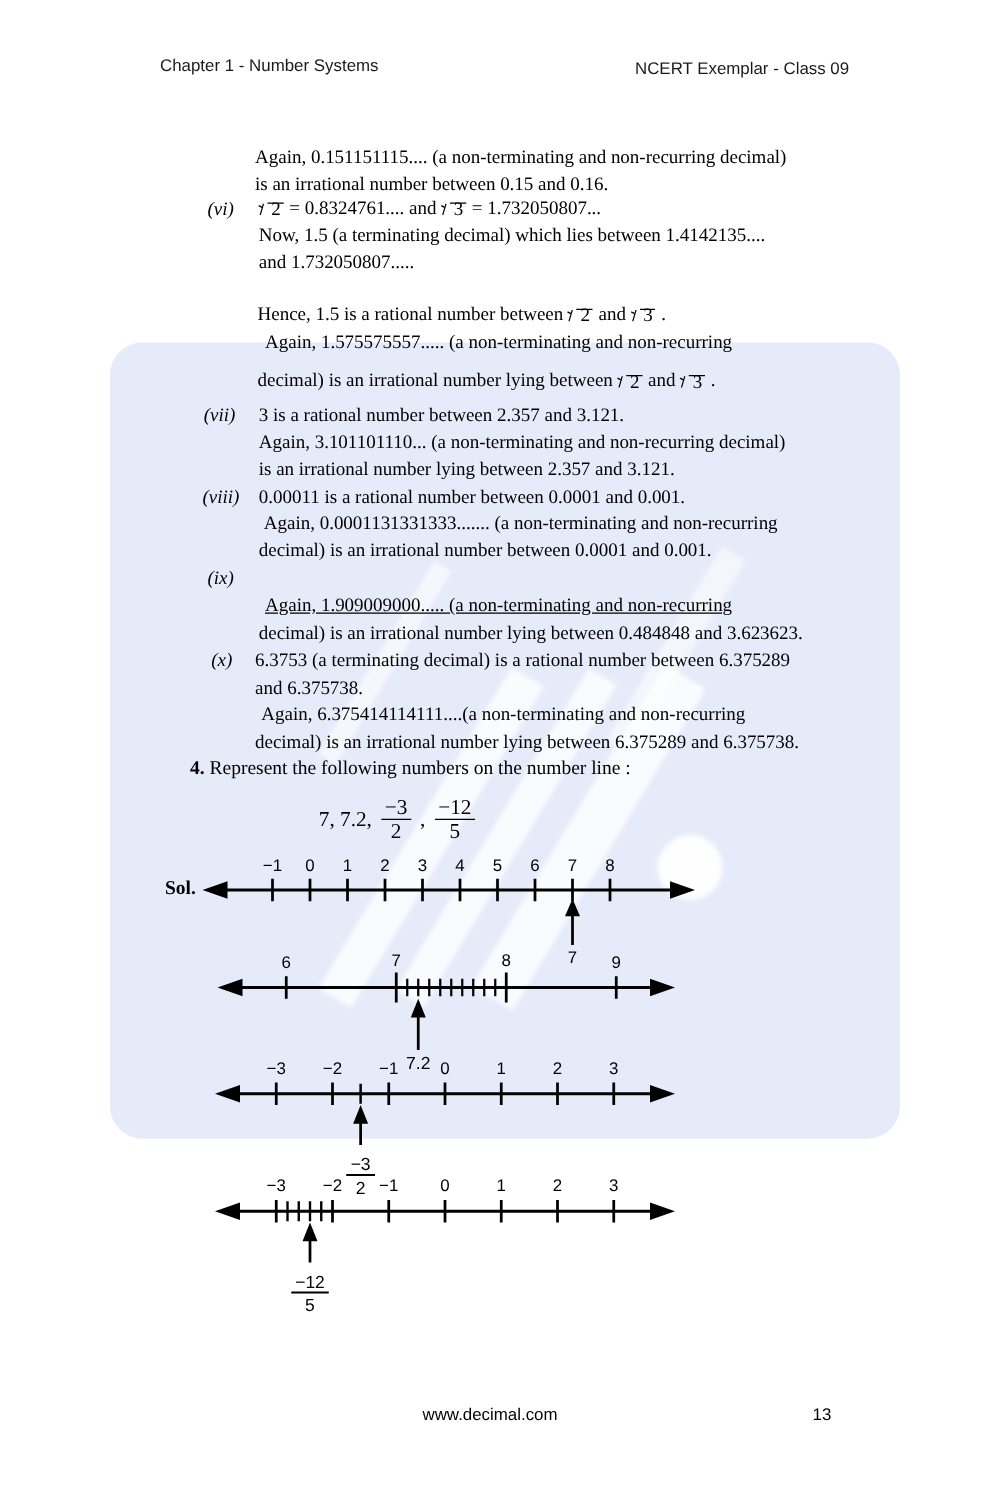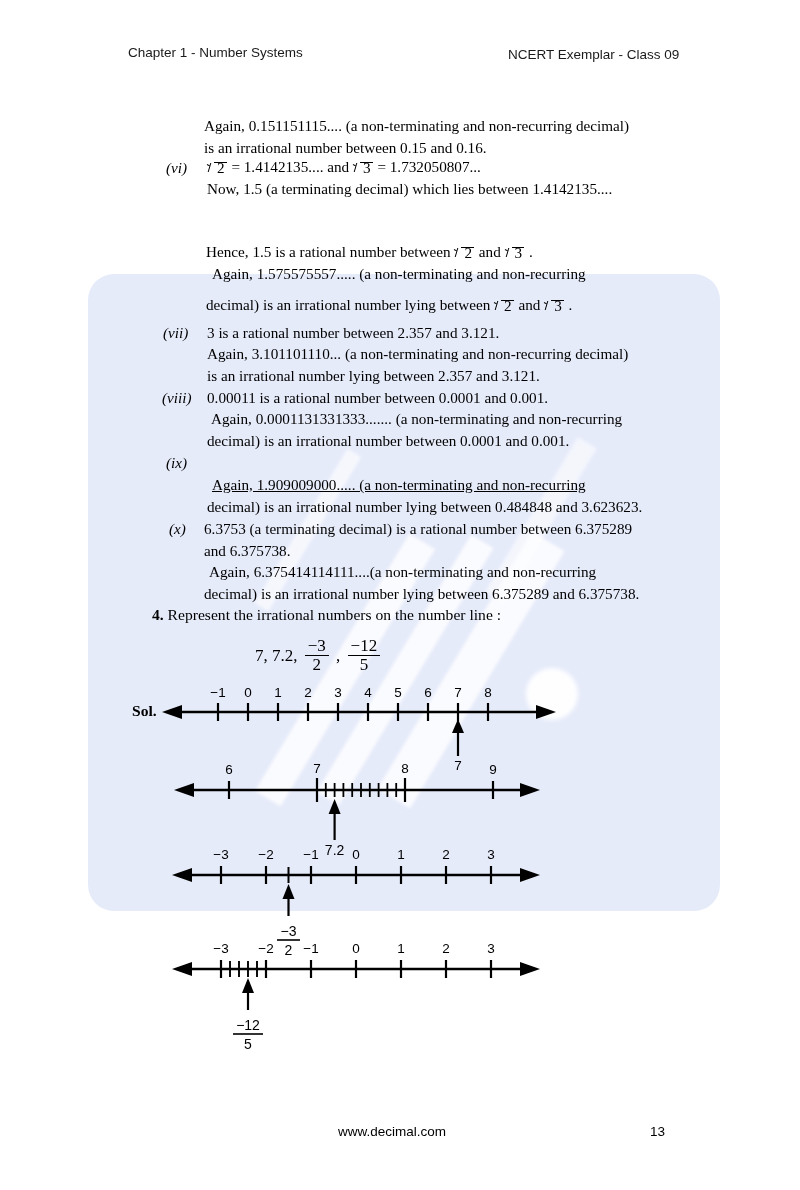--- a/index.html
+++ b/index.html
@@ -218,22 +218,23 @@
 
   <div class="content">
 
     <div class="txtblock" style="left:204px; top:115px; width:486px;">
       <span class="ln">Again, 0.151151115.... (a non-terminating and non-recurring decimal)</span>
       <span class="ln">is an irrational number between 0.15 and 0.16.</span>
     </div>
 
     <div class="lbl" style="left:166px; top:157px;">(vi)</div>
     <div class="txtblock" style="left:207px; top:156px; width:486px;">
-      <span class="ln"><span class="sqrt"><i class="rad-tail"></i><span>2</span></span> <span>= 1.4142135.... and</span> <span class="sqrt"><i class="rad-tail"></i><span>3</span></span> <span>= 1.732050807...</span></span>
+      <span class="ln"><span class="sqrt"><i class="rad-tail"></i><span>2</span></span> <span>= 0.8324761.... and</span> <span class="sqrt"><i class="rad-tail"></i><span>3</span></span> <span>= 1.732050807...</span></span>
       <span class="ln">Now, 1.5 (a terminating decimal) which lies between 1.4142135....</span>
+      <span class="ln">and 1.732050807.....</span>
     </div>
 
     <div class="txtblock" style="left:206px; top:241px; width:486px;">
       <span class="ln"><span>Hence, 1.5 is a rational number between</span> <span class="sqrt"><i class="rad-tail"></i><span>2</span></span> <span>and</span> <span class="sqrt"><i class="rad-tail"></i><span>3</span></span> <span>.</span></span>
     </div>
     <div class="txtblock" style="left:212px; top:263px; width:478px;">
       <span class="ln">Again,  1.575575557.....  (a  non-terminating   and  non-recurring</span>
     </div>
     <div class="txtblock" style="left:206px; top:294px; width:486px;">
       <span class="ln"><span>decimal) is an irrational number lying between</span> <span class="sqrt"><i class="rad-tail"></i><span>2</span></span> <span>and</span> <span class="sqrt"><i class="rad-tail"></i><span>3</span></span> <span>.</span></span>
@@ -274,21 +275,21 @@
     </div>
     <div class="txtblock" style="left:209px; top:561px; width:482px;">
       <span class="ln">Again,  6.375414114111....(a non-terminating   and  non-recurring</span>
     </div>
     <div class="txtblock" style="left:204px; top:583px; width:492px;">
       <span class="ln">decimal) is an irrational number  lying between 6.375289 and 6.375738.</span>
     </div>
 
     <div class="q4">
       <span class="num4">4.</span>
-      <span>Represent the irrational numbers on the number line :</span>
+      <span>Represent the following numbers on the number line :</span>
     </div>
 
     <div class="q4expr">
       <span>7, 7.2,</span>
       <span class="frac">
         <span class="num">−3</span>
         <span class="den">2</span>
       </span>
       <span>,</span>
       <span class="frac">

